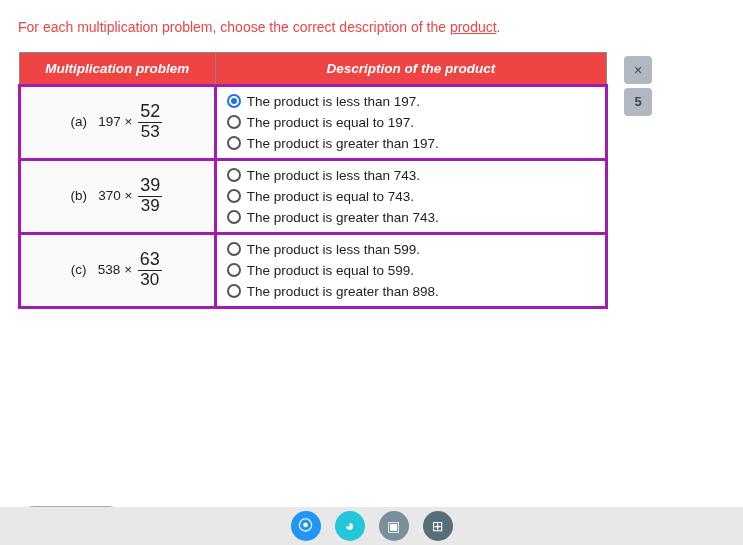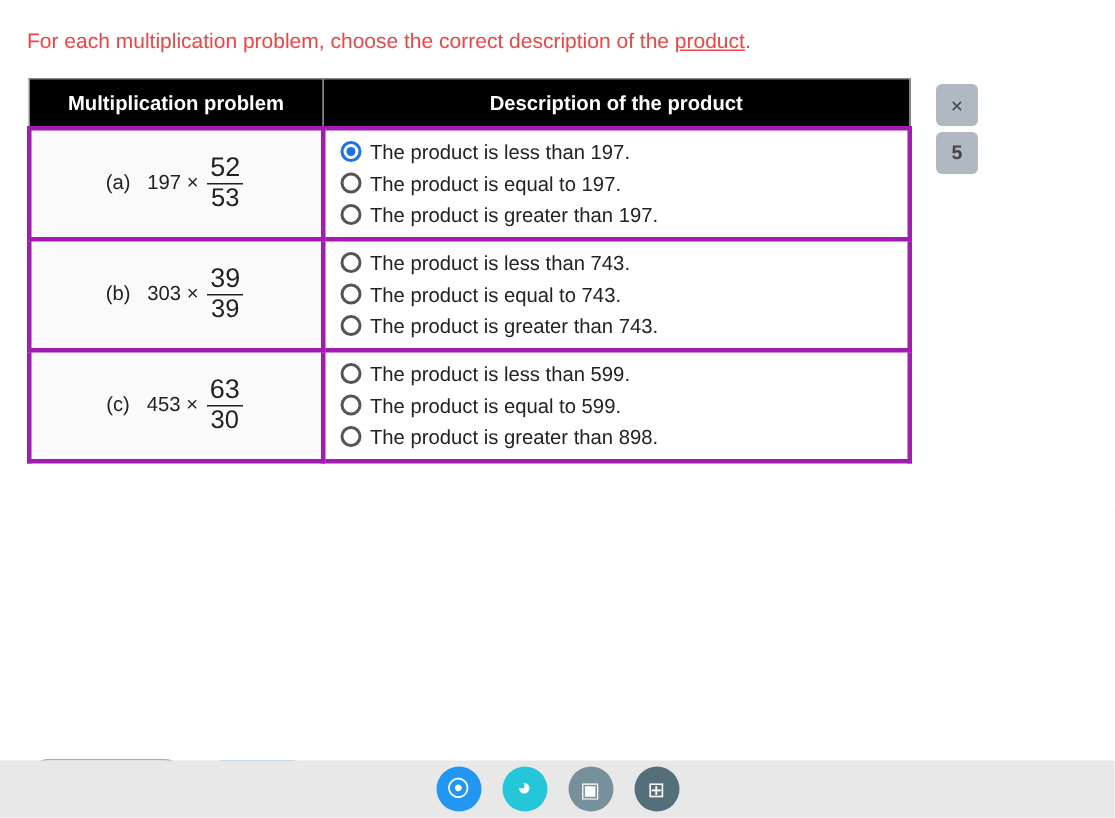--- a/index.html
+++ b/index.html
@@ -30,26 +30,27 @@
       align-items: flex-start;
       gap: 16px;
     }
     table {
       border-collapse: collapse;
       width: 590px;
       font-size: 13.5px;
       color: #222;
     }
     table thead tr th {
-      background: #000000;
+      background: #ef4444;
       color: white;
       font-weight: bold;
       padding: 8px 14px;
       text-align: center;
       border: 1px solid #888;
+      font-style: italic;
     }
     table tbody tr td {
       border: 3px solid #a21caf;
       padding: 6px 12px;
       vertical-align: middle;
     }
     td.problem-cell {
       text-align: center;
       width: 190px;
       background: #fafafa;
@@ -251,21 +252,21 @@
               <span>The product is greater than 197.</span>
             </div>
           </td>
         </tr>
 
         <tr>
           <td class="problem-cell">
             <span class="problem-label">
               <span>(b)</span>
               &nbsp;
-              <span>303</span>
+              <span>370</span>
               <span> × </span>
               <span class="fraction">
                 <span class="numerator">39</span>
                 <span class="denominator">39</span>
               </span>
             </span>
           </td>
           <td class="description-cell">
             <div class="radio-row">
               <span class="radio-circle"></span>
@@ -280,21 +281,21 @@
               <span>The product is greater than 743.</span>
             </div>
           </td>
         </tr>
 
         <tr>
           <td class="problem-cell">
             <span class="problem-label">
               <span>(c)</span>
               &nbsp;
-              <span>453</span>
+              <span>538</span>
               <span> × </span>
               <span class="fraction">
                 <span class="numerator">63</span>
                 <span class="denominator">30</span>
               </span>
             </span>
           </td>
           <td class="description-cell">
             <div class="radio-row">
               <span class="radio-circle"></span>

